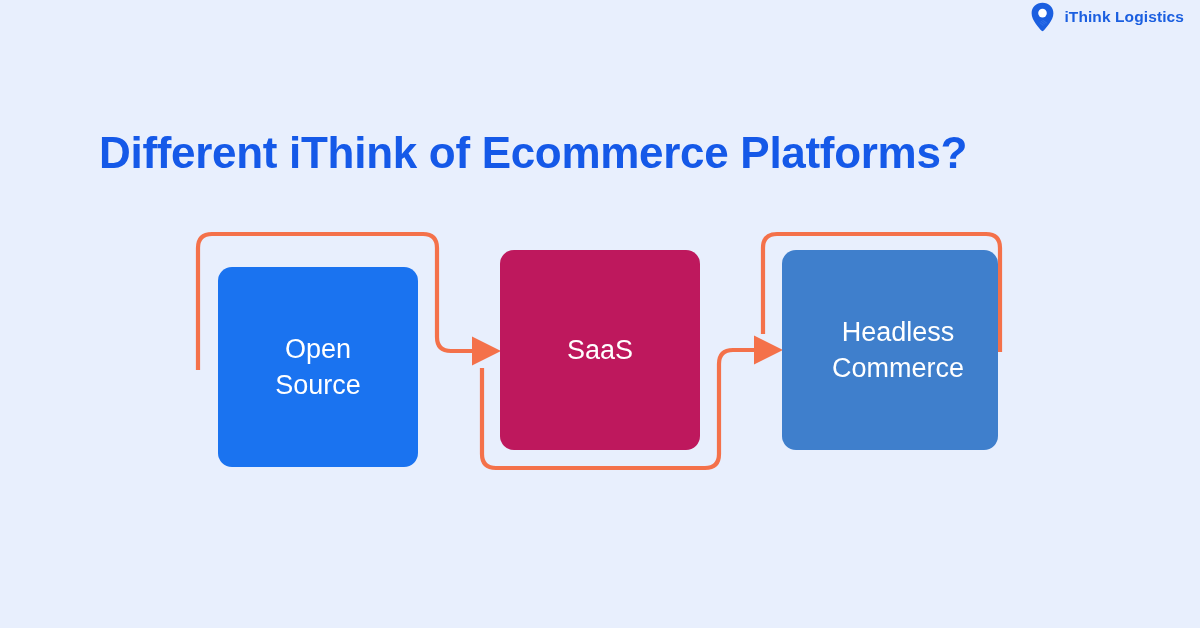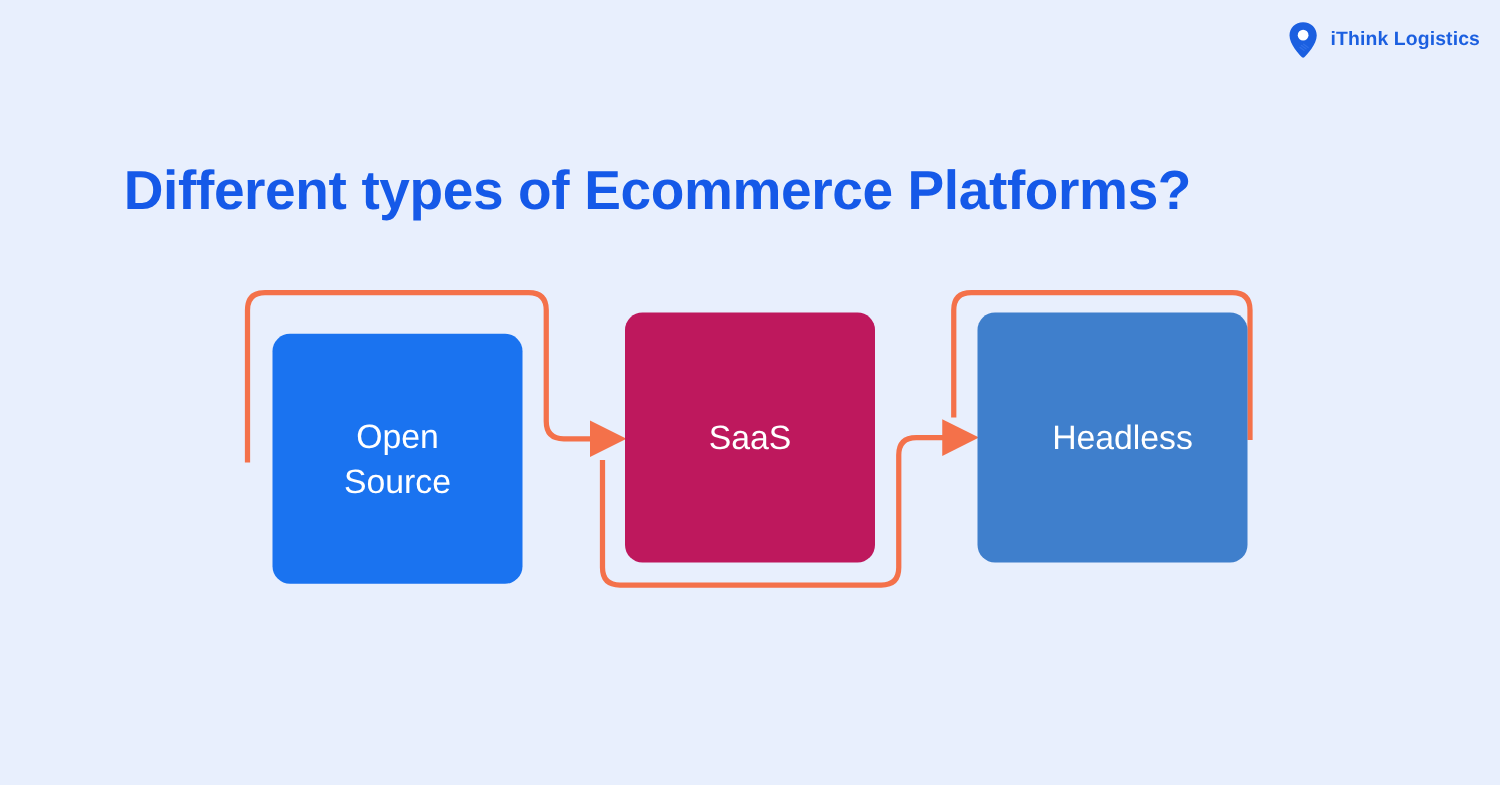--- a/index.html
+++ b/index.html
@@ -16,21 +16,21 @@
     position: relative;
     width: 1200px;
     height: 628px;
     background: #e8effd;
     overflow: hidden;
   }
 
   
   #brand {
     position: absolute;
-    top: 17px;
+    top: 2px;
     right: 16px;
     display: flex;
     align-items: center;
     gap: 9px;
   }
   #brand .pin {
     width: 25px;
     height: 30px;
     display: block;
   }
@@ -95,21 +95,21 @@
 
   <div id="brand">
     <svg class="pin" viewBox="0 0 25 30">
       <path d="M12.5 0.8 C6.2 0.8 1.6 5.4 1.6 11.3 C1.6 18.3 9.4 26.6 11.6 28.8 C12.1 29.3 12.9 29.3 13.4 28.8 C15.6 26.6 23.4 18.3 23.4 11.3 C23.4 5.4 18.8 0.8 12.5 0.8 Z" fill="#1b5fe0"></path>
       <circle cx="12.5" cy="11.1" r="4.3" fill="#ffffff"></circle>
       <path d="M11.2 19.4 l3.6 2.6 M12.9 18.4 l3.6 2.6 M10.0 20.9 l3.2 2.3" stroke="#2f6fe8" stroke-width="1.1" fill="none" stroke-linecap="round"></path>
     </svg>
     <span class="brand-text">iThink Logistics</span>
   </div>
 
-  <div id="headline">Different types of Ecommerce Platforms?</div>
+  <div id="headline">Different iThink of Ecommerce Platforms?</div>
 
   <div id="diagram">
 
     <svg id="connectors" viewBox="0 0 1200 628">
       <defs>
         <marker id="arrowOrange" markerWidth="7" markerHeight="7" refX="1" refY="3.5" orient="auto" markerUnits="strokeWidth">
           <path d="M0,0 L7,3.5 L0,7 Z" fill="#f4714a"></path>
         </marker>
       </defs>
 
@@ -122,17 +122,17 @@
 
     <div class="node" id="node-open-source">
       <span class="node-label"><span>Open</span><br><span>Source</span></span>
     </div>
 
     <div class="node" id="node-saas">
       <span class="node-label">SaaS</span>
     </div>
 
     <div class="node" id="node-headless">
-      <span class="node-label"><span>Headless</span><br></span>
+      <span class="node-label"><span>Headless</span><br><span>Commerce</span></span>
     </div>
 
   </div>
 </div>
 
 </body></html>

